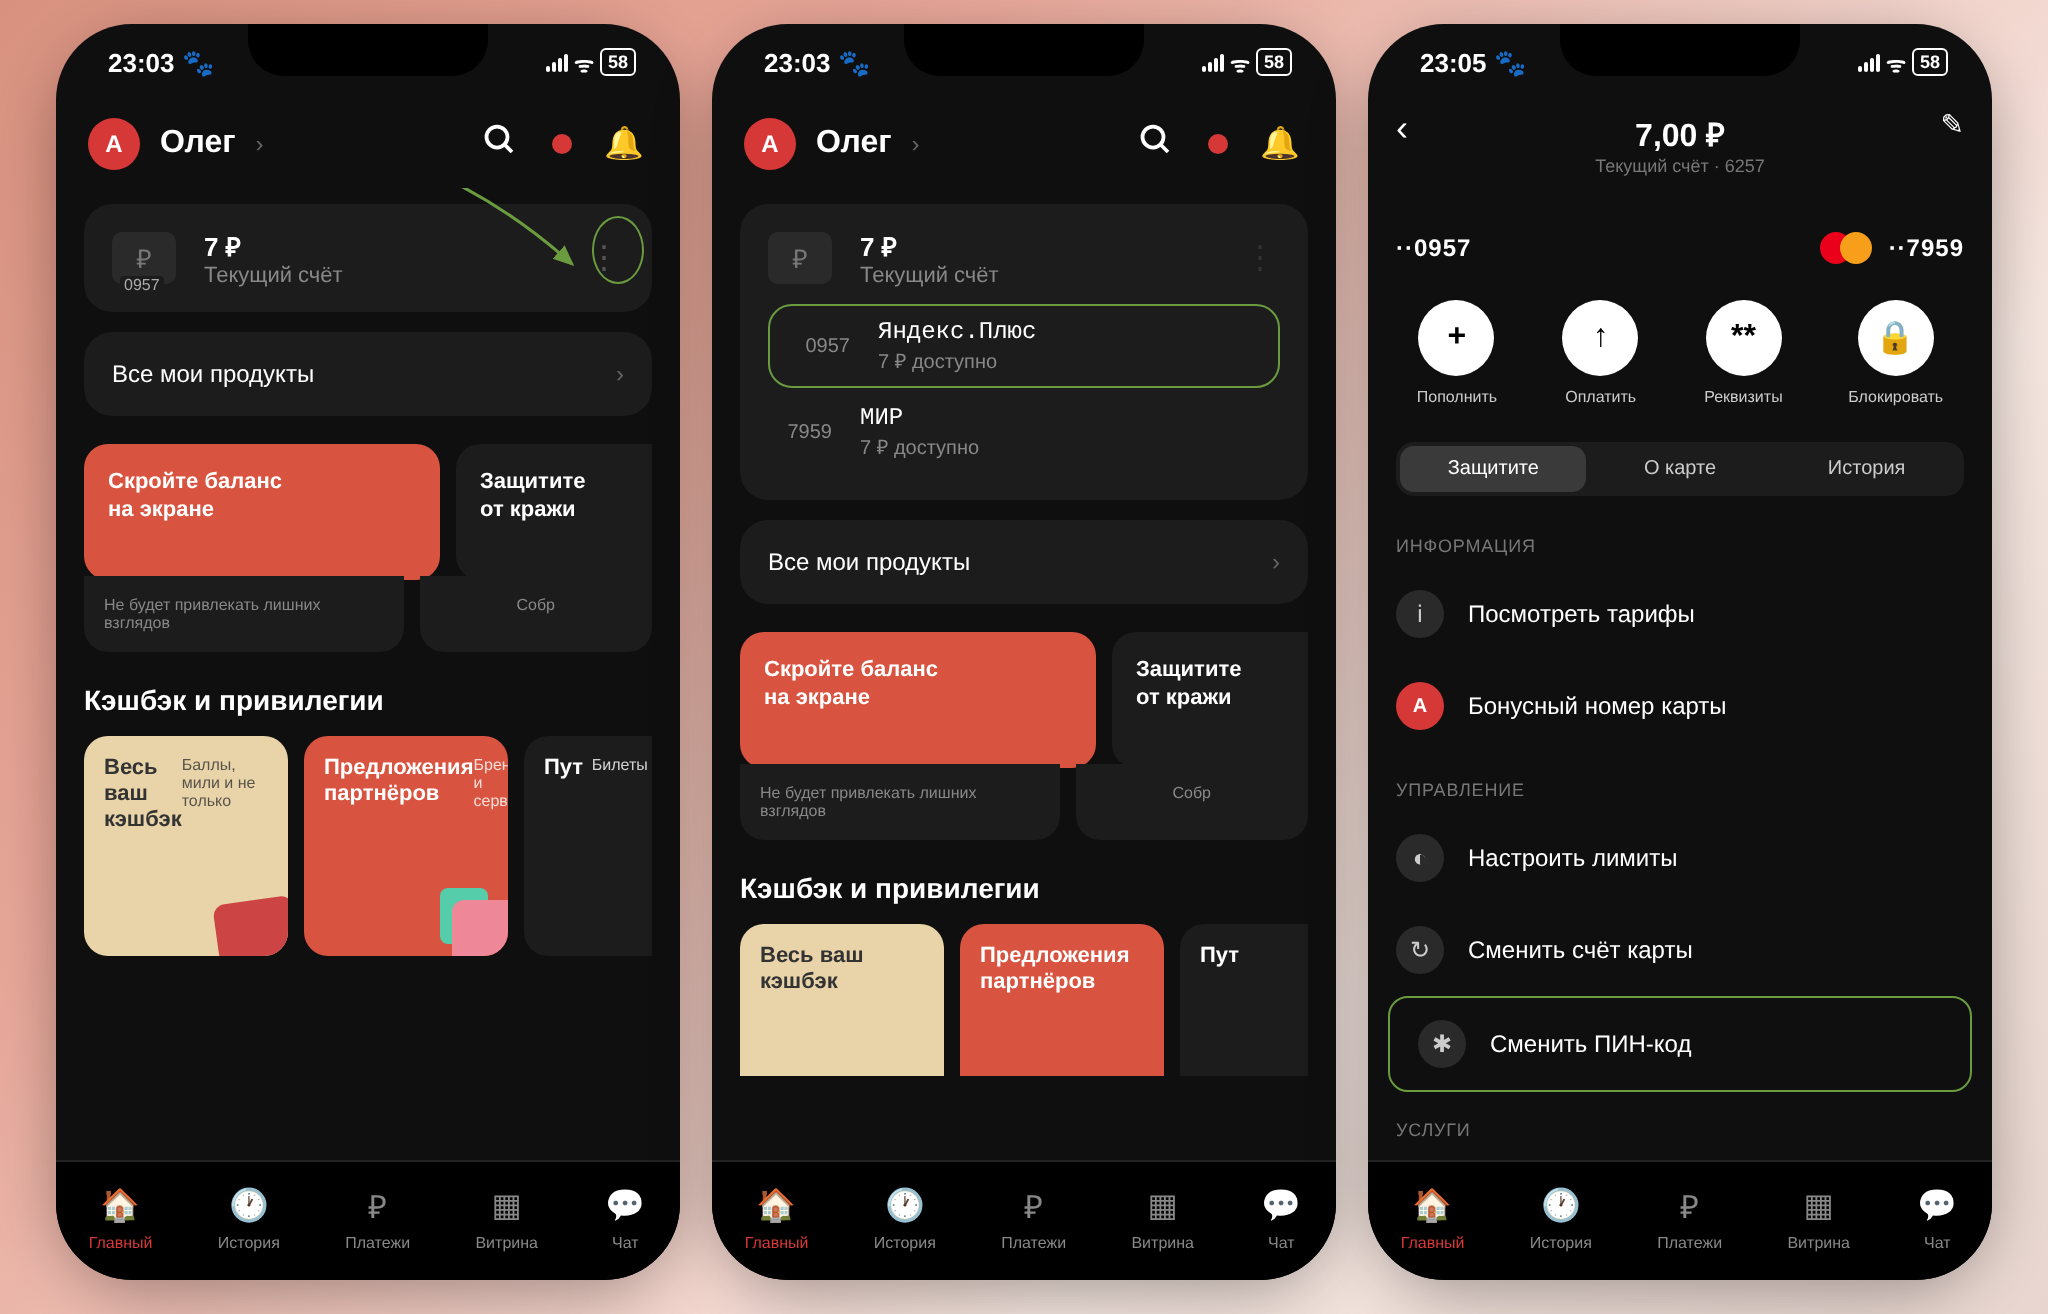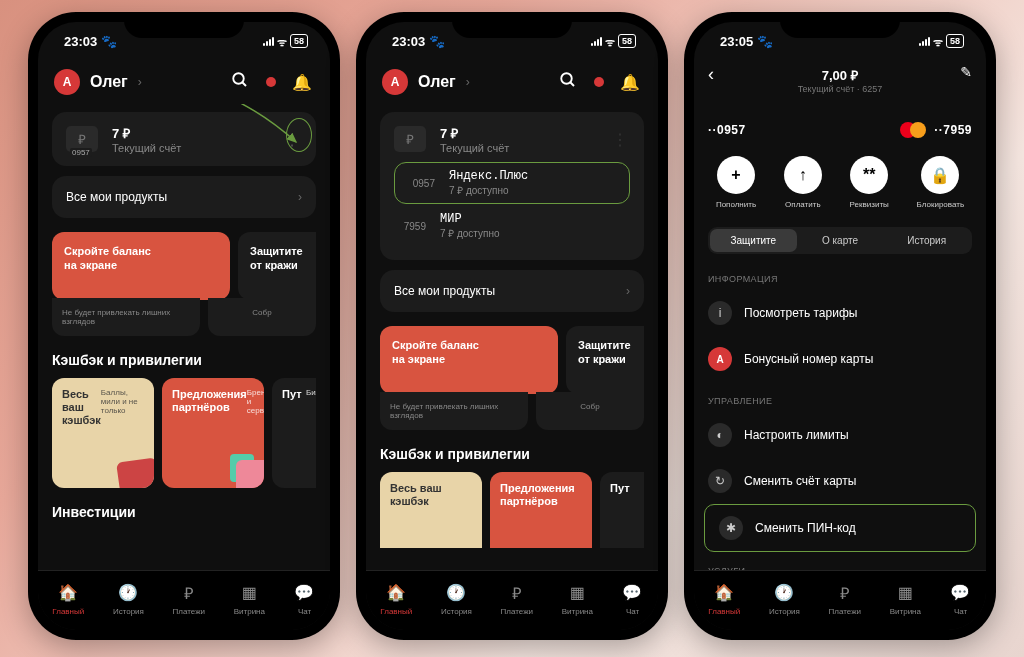--- a/index.html
+++ b/index.html
@@ -3,21 +3,21 @@
 <meta charset="utf-8">
 <style>
   * { margin: 0; padding: 0; box-sizing: border-box; font-family: -apple-system, BlinkMacSystemFont, "Segoe UI", sans-serif; }
   body {
     background: linear-gradient(135deg, #d8917f 0%, #e8a89a 30%, #f5e6e0 70%, #e8d5cf 100%);
     width: 1024px; height: 657px; overflow: hidden;
     display: flex; justify-content: space-around; align-items: flex-start; padding: 12px 20px;
   }
   .phone {
     width: 312px; height: 628px; background: #000;
-    border-radius: 48px; padding: 10px; position: relative;
+    border-radius: 48px; position: relative;
     box-shadow: 0 8px 30px rgba(0,0,0,0.3);
   }
   .screen {
     width: 100%; height: 100%; background: #0f0f0f;
     border-radius: 38px; overflow: hidden; position: relative;
     display: flex; flex-direction: column;
   }
   .notch {
     position: absolute; top: 0; left: 50%; transform: translateX(-50%);
     width: 120px; height: 26px; background: #000;
@@ -149,21 +149,21 @@
   
   .detail-header {
     padding: 6px 16px 10px; text-align: center; position: relative;
   }
   .back-btn {
     position: absolute; left: 14px; top: 4px; color: #fff; font-size: 18px; cursor: pointer;
   }
   .edit-btn {
     position: absolute; right: 14px; top: 4px; color: #fff; font-size: 14px; cursor: pointer;
   }
-  .det-bal { color: #fff; font-size: 13px; font-weight: 600; }
+  .det-bal { color: #fff; font-size: 16px; font-weight: 600; }
   .det-sub { color: #777; font-size: 9px; }
   .det-cards-row {
     display: flex; justify-content: space-between; align-items: center;
     padding: 18px 14px 4px;
   }
   .det-card-num { color: #fff; font-size: 12px; font-weight: 600; letter-spacing: 0.5px; }
   .mc-logo { display: inline-flex; margin-left: auto; margin-right: 8px; }
   .mc-a, .mc-b { width: 16px; height: 16px; border-radius: 50%; }
   .mc-a { background: #eb001b; } .mc-b { background: #f79e1b; margin-left: -6px; }
 
@@ -297,21 +297,20 @@
               <div class="tile-shape2b"></div>
               <div class="tile-shape2"></div>
             </div>
         </div>
         <div class="tile tile-dk">
           <div class="tile-title"><span>Пут</span></div>
           <div class="tile-sub">Билеты
 и отели</div>
         </div>
       </div>
-      <div class="sect-h" style="display:flex;justify-content:space-between">Инвестиции</div>
     </div>
     <div class="tabbar">
       <div class="tab active">
         <div class="tab-icon">🏠</div>
         <div class="tab-label">Главный</div>
       </div>
       <div class="tab">
         <div class="tab-icon">🕐</div>
         <div class="tab-label">История</div>
       </div>

